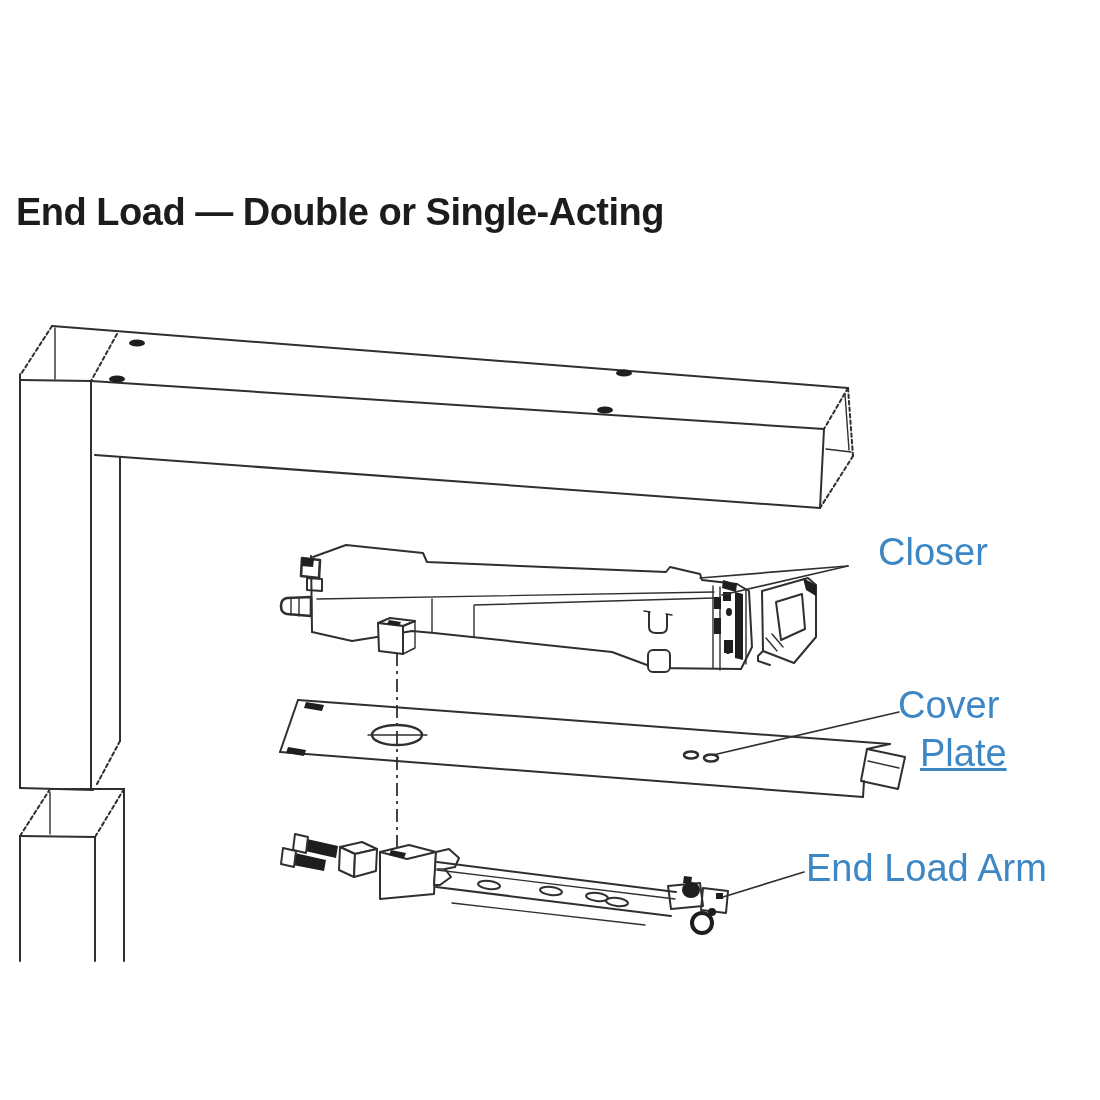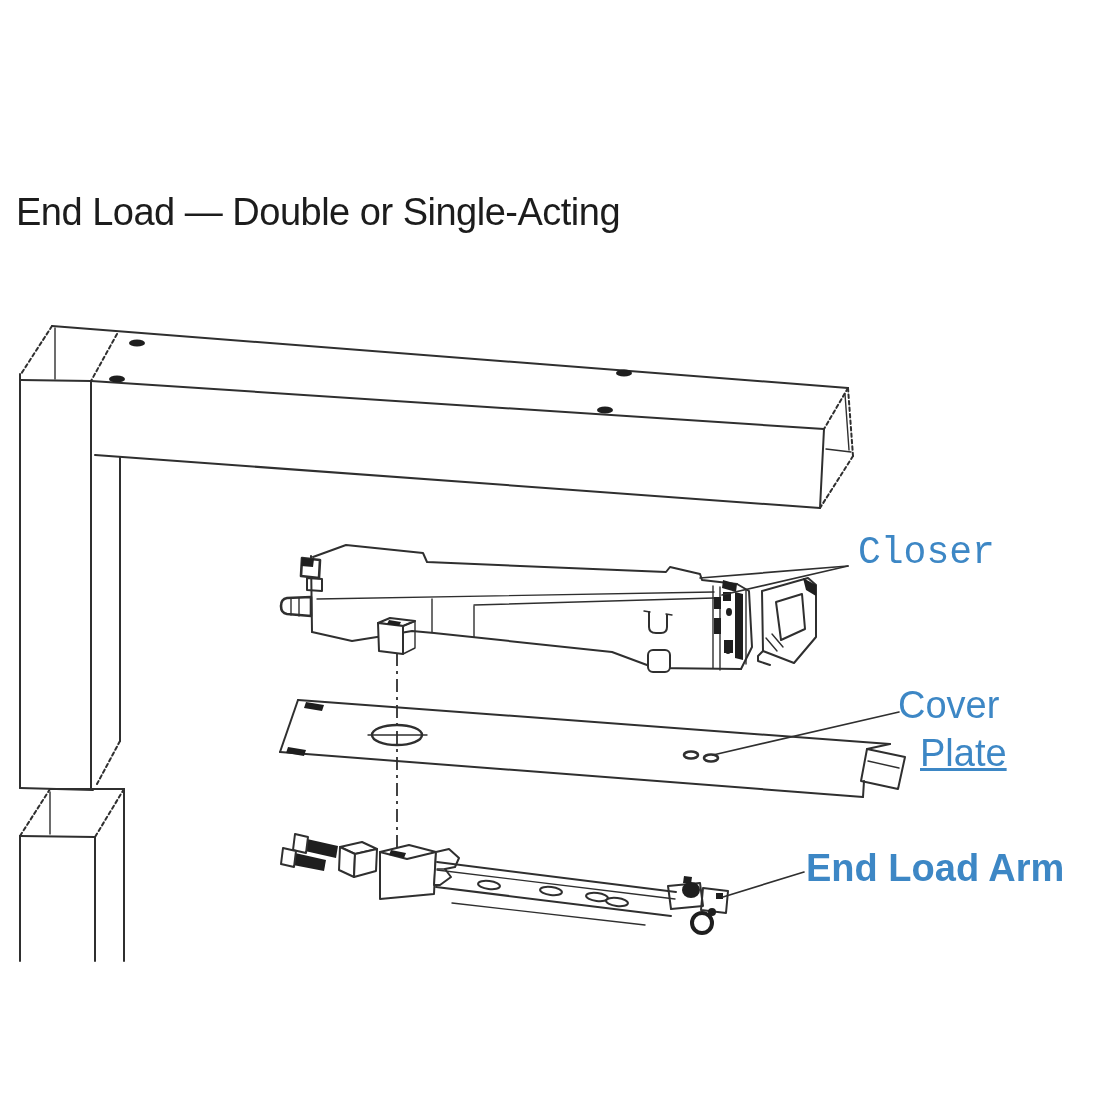--- a/index.html
+++ b/index.html
@@ -5,31 +5,31 @@
   :root{
     --bg:#ffffff; --line-dark:#2f2f2f; --fill-dark:#1e1e1e;
     --label-blue:#3d87c5; --title-color:#1c1c1c;
   }
   html,body{margin:0;padding:0;background:var(--bg);}
   .page{
     position:relative;width:1100px;height:1100px;background:var(--bg);
     font-family:"Liberation Sans", sans-serif;overflow:hidden;
   }
   .title{
-    position:absolute;left:16px;top:191px;font-size:38px;font-weight:normal;
+    position:absolute;left:16px;top:191px;font-size:38px;font-weight:bold;
     color:var(--title-color);letter-spacing:-0.5px;white-space:nowrap;
   }
   .plabel{
     position:absolute;color:var(--label-blue);font-size:38px;line-height:1.2;
     white-space:nowrap;
   }
-  #label-closer{left:858px;top:530px;font-family:Liberation Mono, monospace;}
+  #label-closer{left:878px;top:530px;}
   #label-cover{left:898px;top:681px;line-height:48px;}
   #label-cover .l2{display:block;padding-left:22px;text-decoration:underline;}
-  #label-arm{left:806px;top:846px;font-weight:bold;}
+  #label-arm{left:806px;top:846px;}
   svg.draw{position:absolute;left:0;top:0;}
   .ln{fill:none;stroke:var(--line-dark);stroke-width:2;stroke-linejoin:round;stroke-linecap:round;}
   .ln25{fill:none;stroke:var(--line-dark);stroke-width:2.6;stroke-linejoin:round;stroke-linecap:round;}
   .thin{fill:none;stroke:var(--line-dark);stroke-width:1.4;stroke-linejoin:round;stroke-linecap:round;}
   .cut{stroke-dasharray:3.5 3;}
   .dk{fill:var(--fill-dark);stroke:none;}
   .wfill{fill:#ffffff;}
   .cl{fill:none;stroke:var(--line-dark);stroke-width:1.8;stroke-dasharray:13 5 3 5;}
   .ldr{fill:none;stroke:var(--line-dark);stroke-width:1.7;stroke-linecap:round;}
   .ring{fill:#ffffff;stroke:var(--fill-dark);stroke-width:4;}

